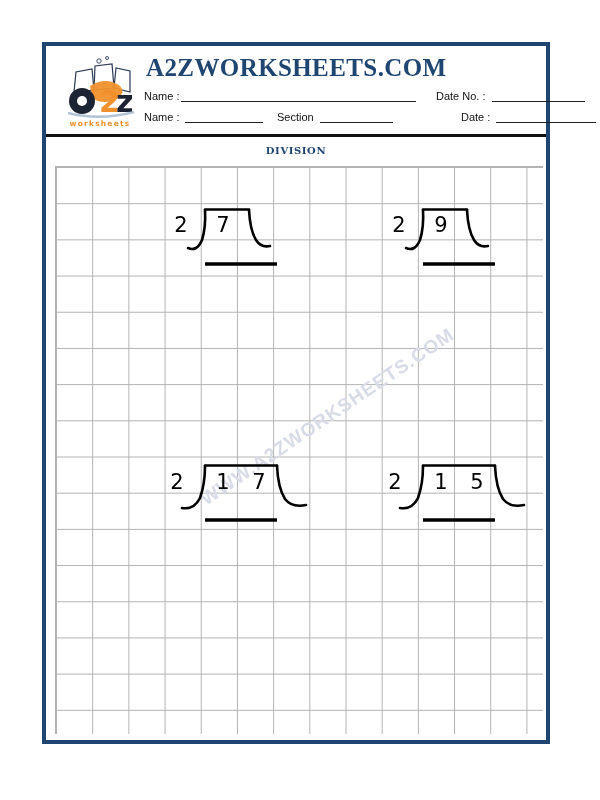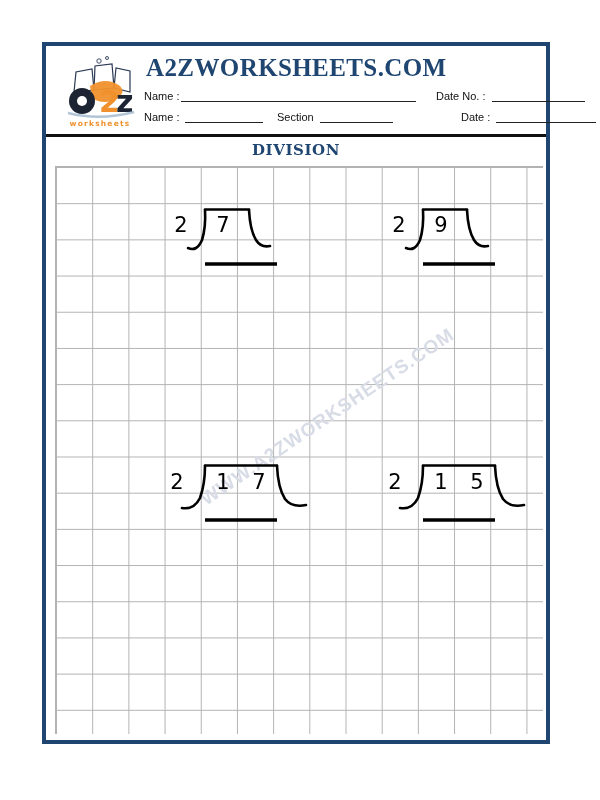--- a/index.html
+++ b/index.html
@@ -102,21 +102,21 @@
 
   
   #section-title {
     position: absolute;
     left: 0;
     right: 0;
     top: 91px;
     height: 27px;
     line-height: 27px;
     text-align: center;
-    font-size: 15px;
+    font-size: 10px;
     font-weight: bold;
     color: #1f4571;
     letter-spacing: 0.6px;
     font-family: "DejaVu Serif", serif;
   }
 
   
   #grid-area {
     position: absolute;
     left: 0;

